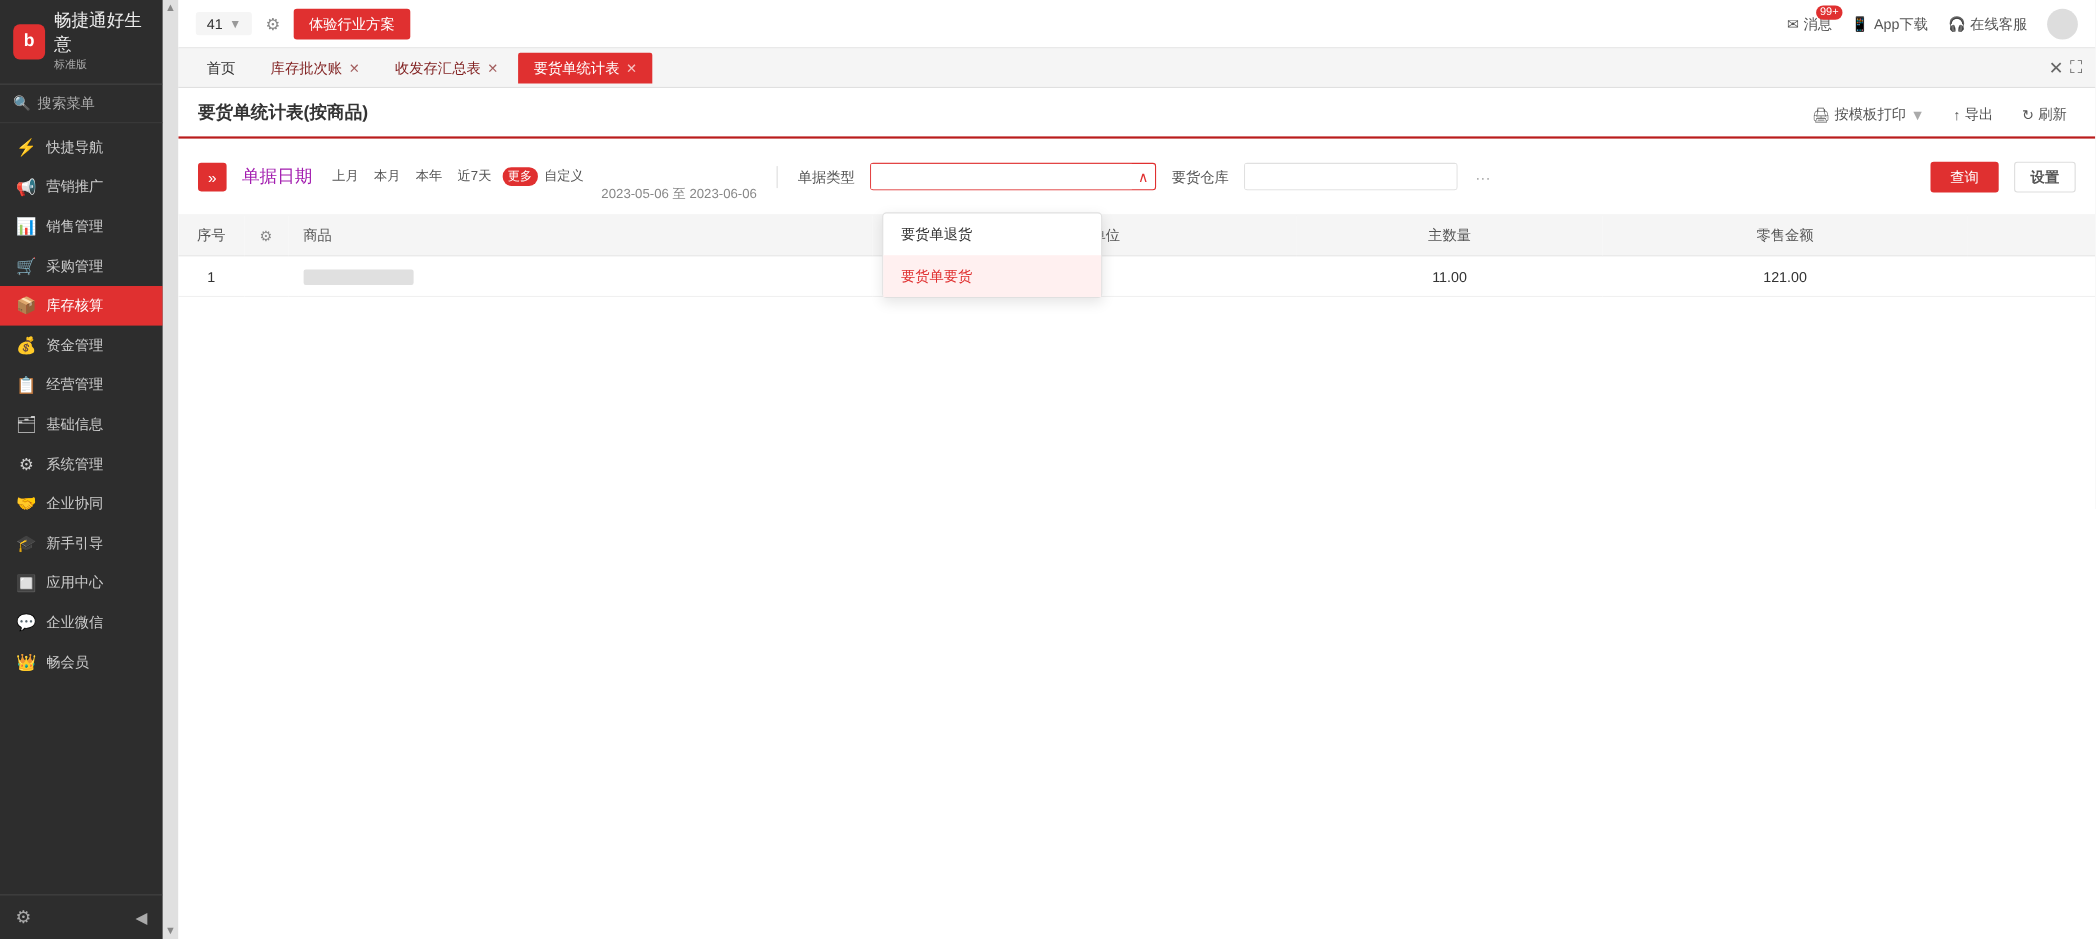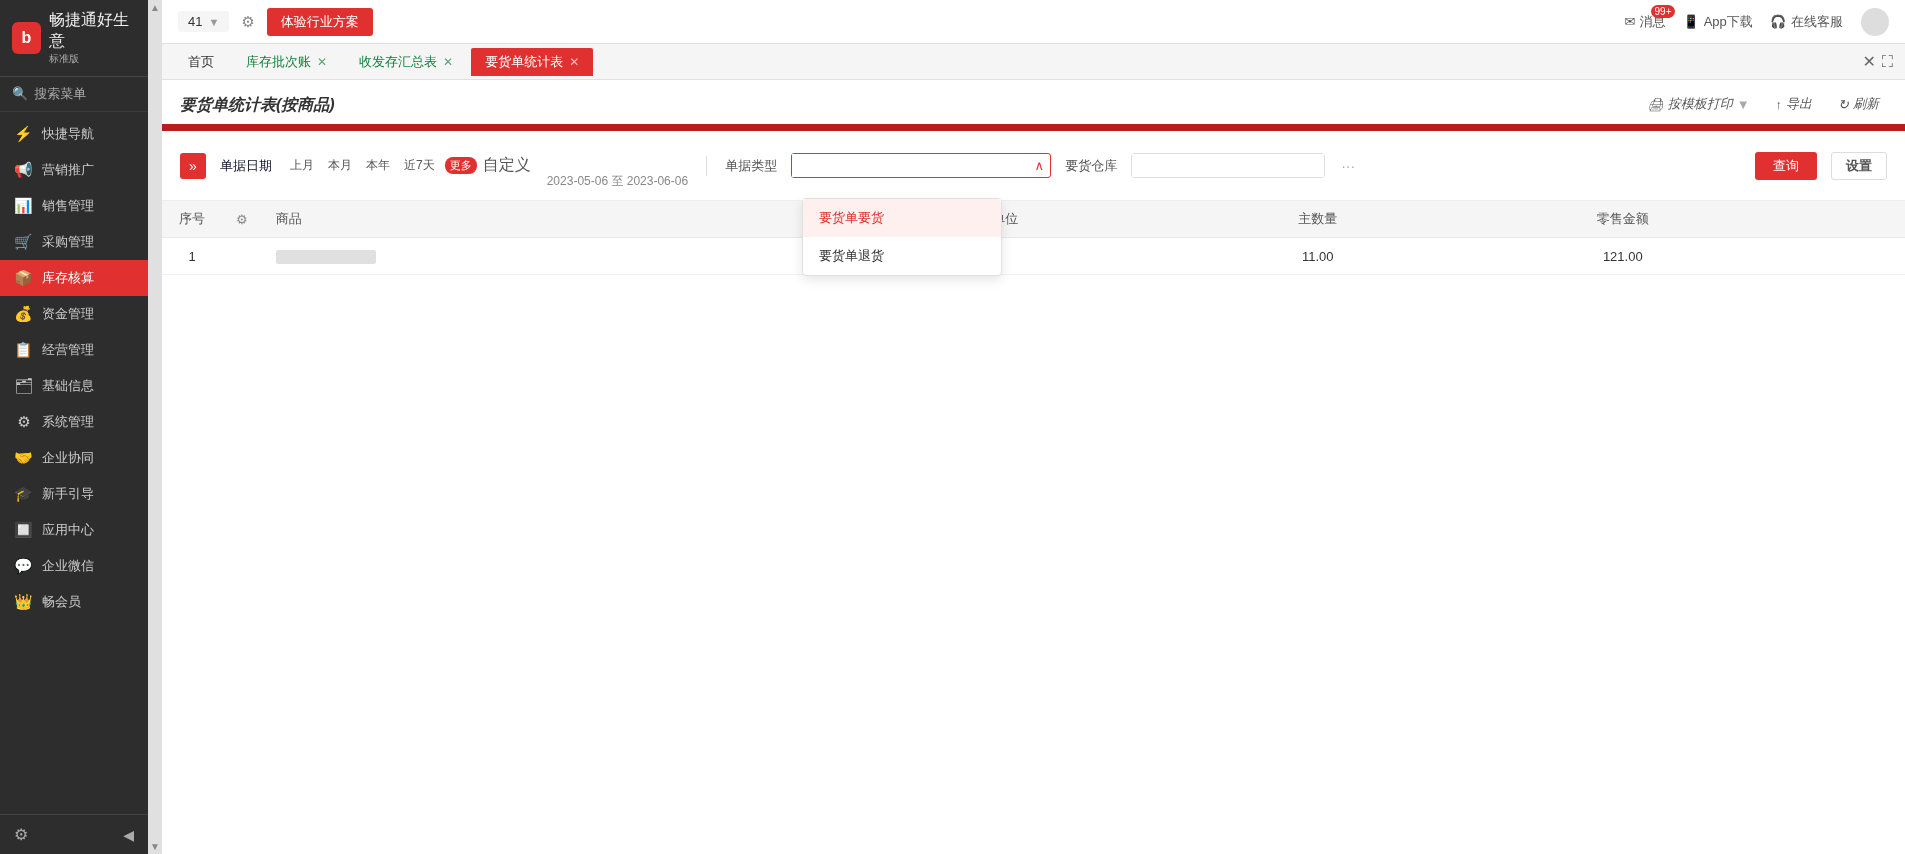--- a/index.html
+++ b/index.html
@@ -154,21 +154,21 @@
       display: flex;
       align-items: center;
       padding: 0 12px;
       height: 36px;
       gap: 4px;
     }
     .tab {
       padding: 5px 14px;
       font-size: 13px;
       cursor: pointer;
-      color: #15803d;
+      color: #7f1d1d;
       display: flex;
       align-items: center;
       gap: 6px;
       border-radius: 2px 2px 0 0;
     }
     .tab.active {
       background: #e03030;
       color: white;
     }
     .tab-close {
@@ -192,25 +192,24 @@
     
     .page-content {
       flex: 1;
       background: #fff;
       overflow: hidden;
       display: flex;
       flex-direction: column;
     }
     .page-header {
       display: flex;
-      align-items: flex-end;
+      align-items: flex-start;
       justify-content: space-between;
       padding: 12px 18px 8px;
-      border-bottom: 7px solid #b91c1c;
-      font-style: italic;
+      border-bottom: 2px solid #b91c1c;
     }
     .page-title { font-size: 16px; font-weight: bold; color: #333; }
     .page-actions {
       display: flex;
       align-items: center;
       gap: 10px;
     }
     .action-btn {
       display: flex;
       align-items: center;
@@ -236,21 +235,21 @@
       height: 26px;
       background: #e03030;
       color: white;
       display: flex;
       align-items: center;
       justify-content: center;
       border-radius: 3px;
       cursor: pointer;
       font-size: 14px;
     }
-    .filter-label { color: #0f172a; font-size: 13px; white-space: nowrap; }
+    .filter-label { color: #a21caf; font-size: 16px; white-space: nowrap; }
     .filter-date-btns {
       display: flex;
       align-items: center;
       gap: 6px;
     }
     .date-btn {
       font-size: 12px;
       color: #555;
       cursor: pointer;
       padding: 2px 4px;
@@ -258,21 +257,21 @@
     }
     .date-btn-more {
       background: #e03030;
       color: white;
       font-size: 11px;
       padding: 1px 5px;
       border-radius: 8px;
       cursor: pointer;
     }
     .date-custom {
-      font-size: 16px;
+      font-size: 12px;
       color: #555;
       cursor: pointer;
     }
     .date-range {
       font-size: 12px;
       color: #888;
       margin-left: 2px;
       margin-top: 32px;
     }
     .filter-divider {
@@ -592,22 +591,22 @@
       </div>
       <span class="filter-warehouse-label">要货仓库</span>
       <div class="filter-warehouse-input-wrap">
         <input class="filter-warehouse-input" type="text" value="" style="">
       </div>
       <span class="filter-more-btn">···</span>
       <button class="filter-query-btn">查询</button>
       <button class="filter-set-btn">设置</button>
 
       <div class="dropdown-menu">
+        <div class="dropdown-item">要货单退货</div>
         <div class="dropdown-item selected">要货单要货</div>
-        <div class="dropdown-item">要货单退货</div>
       </div>
     </div>
 
     <div class="table-wrap">
       <table>
         <thead>
           <tr>
             <th class="center" style="width:60px;">序号</th>
             <th class="center th-gear" style="width:36px;">⚙</th>
             <th>商品</th>

